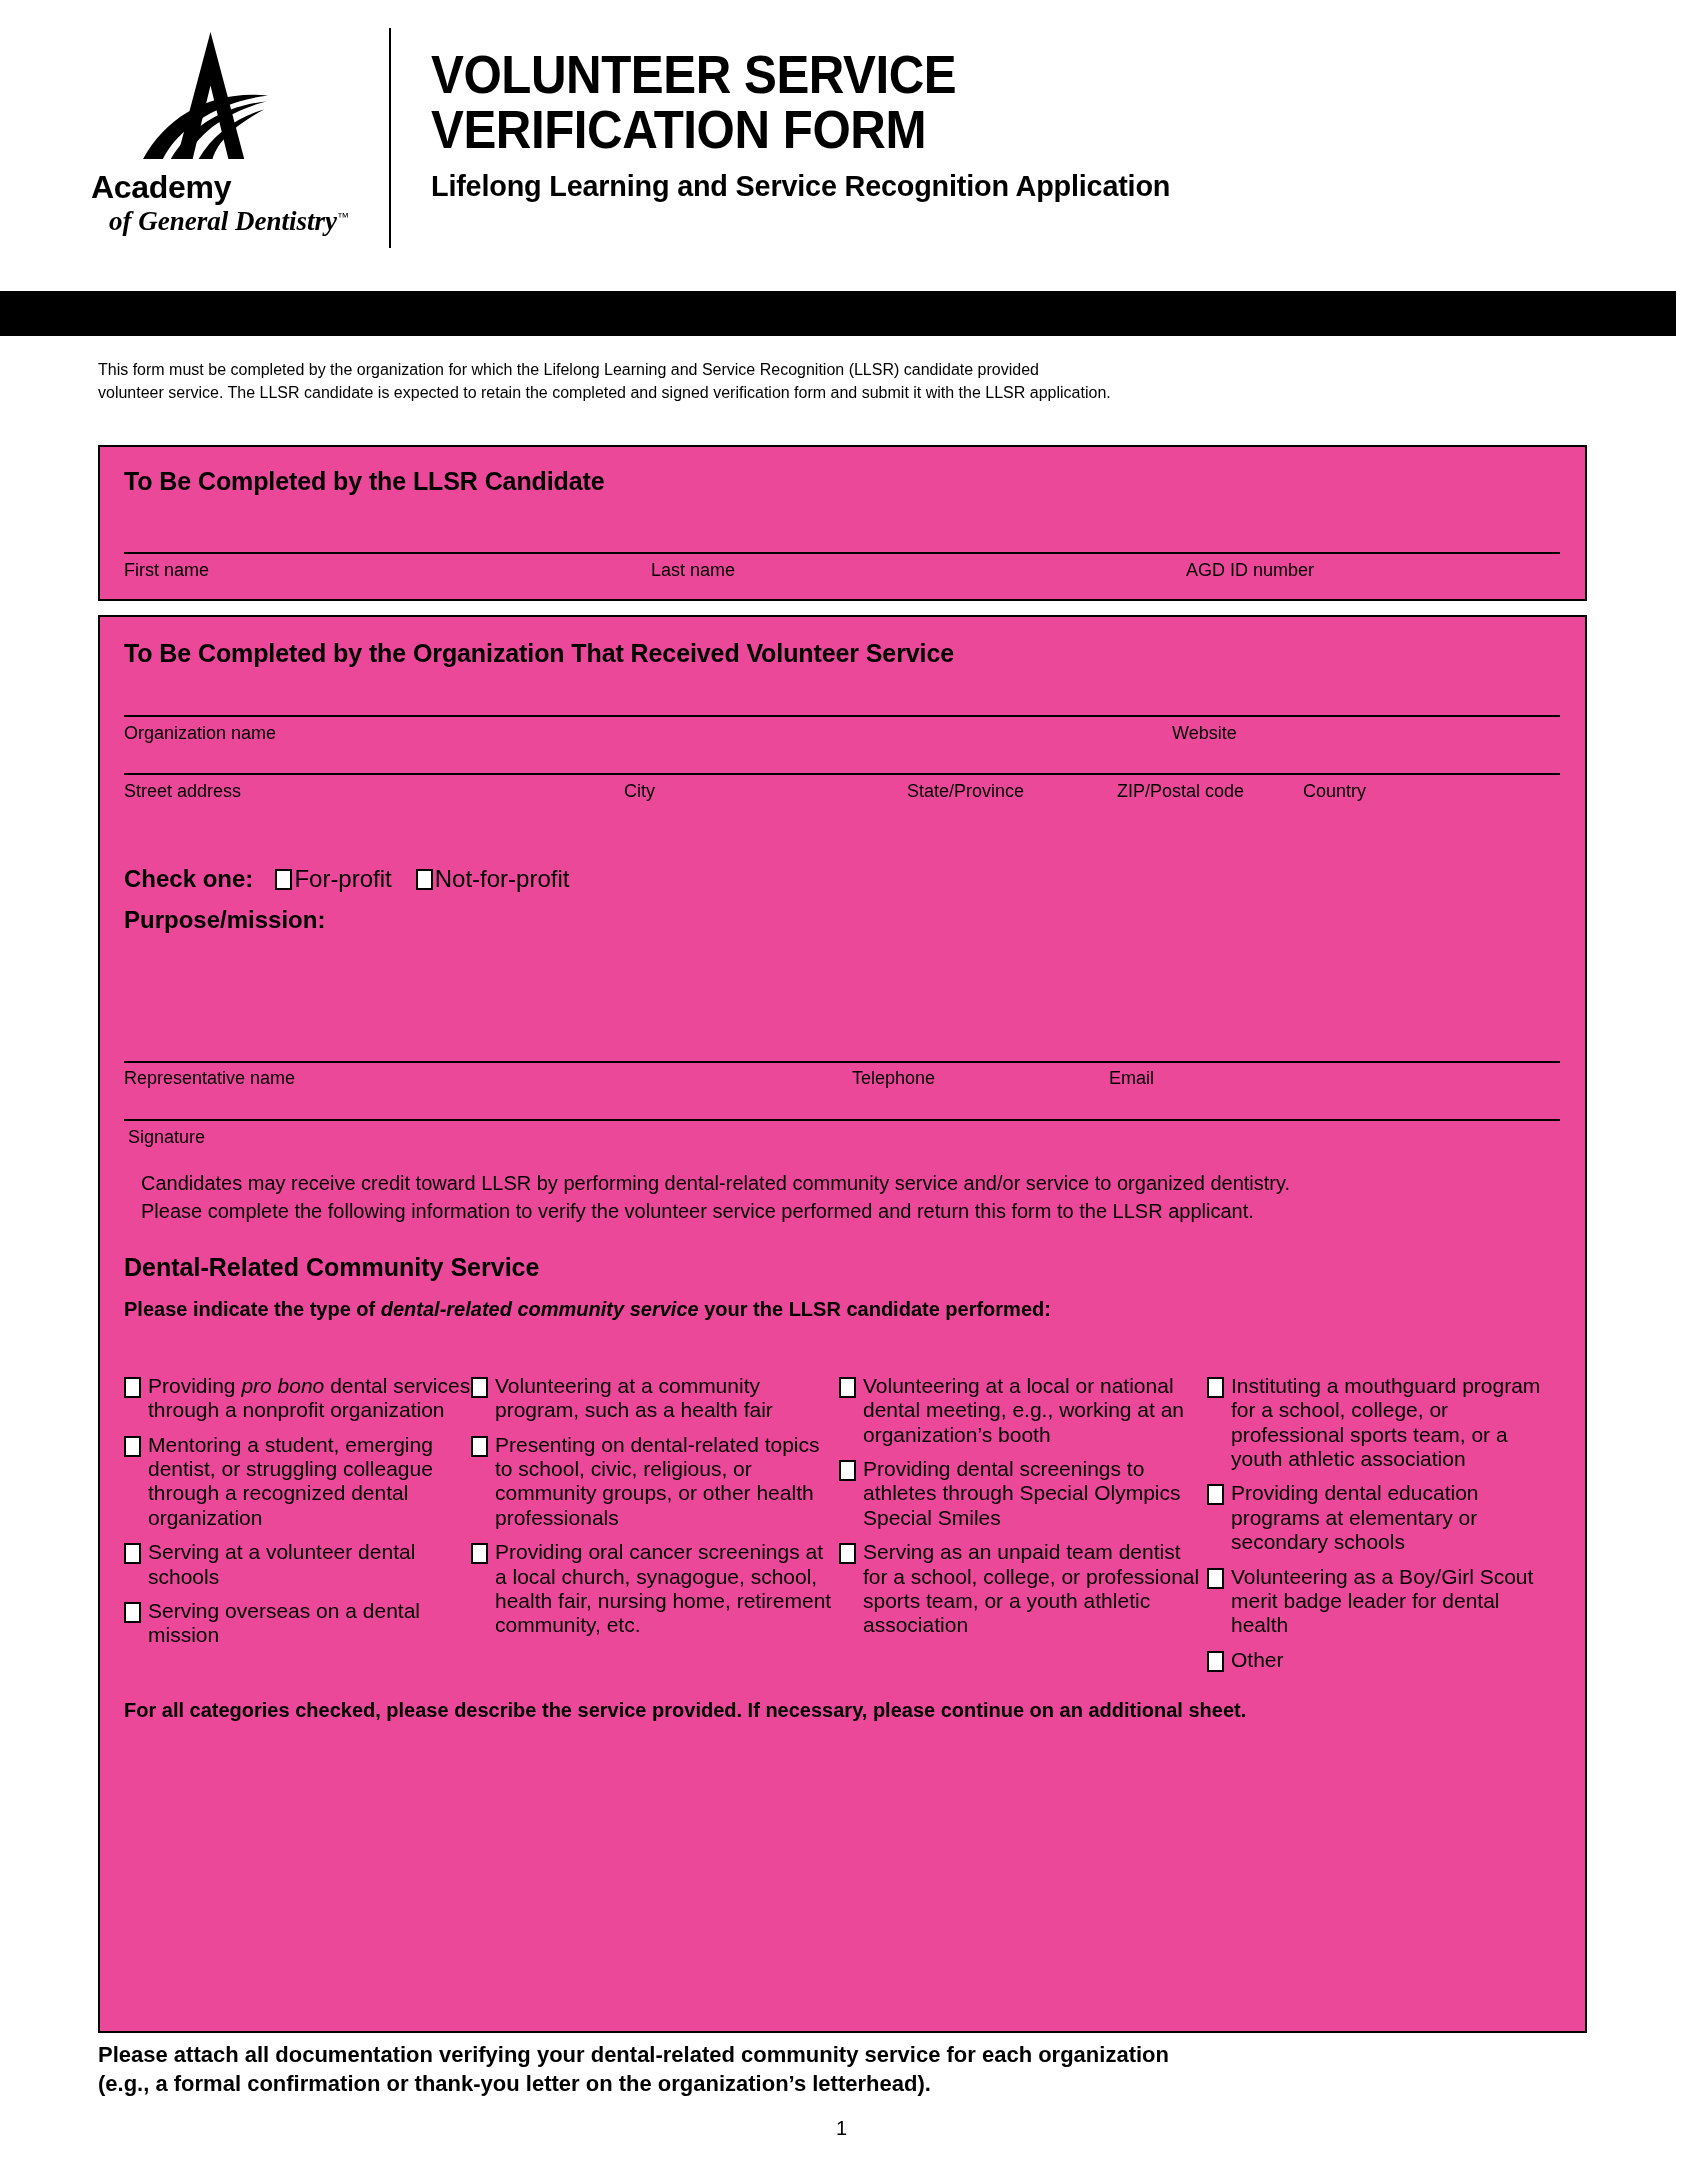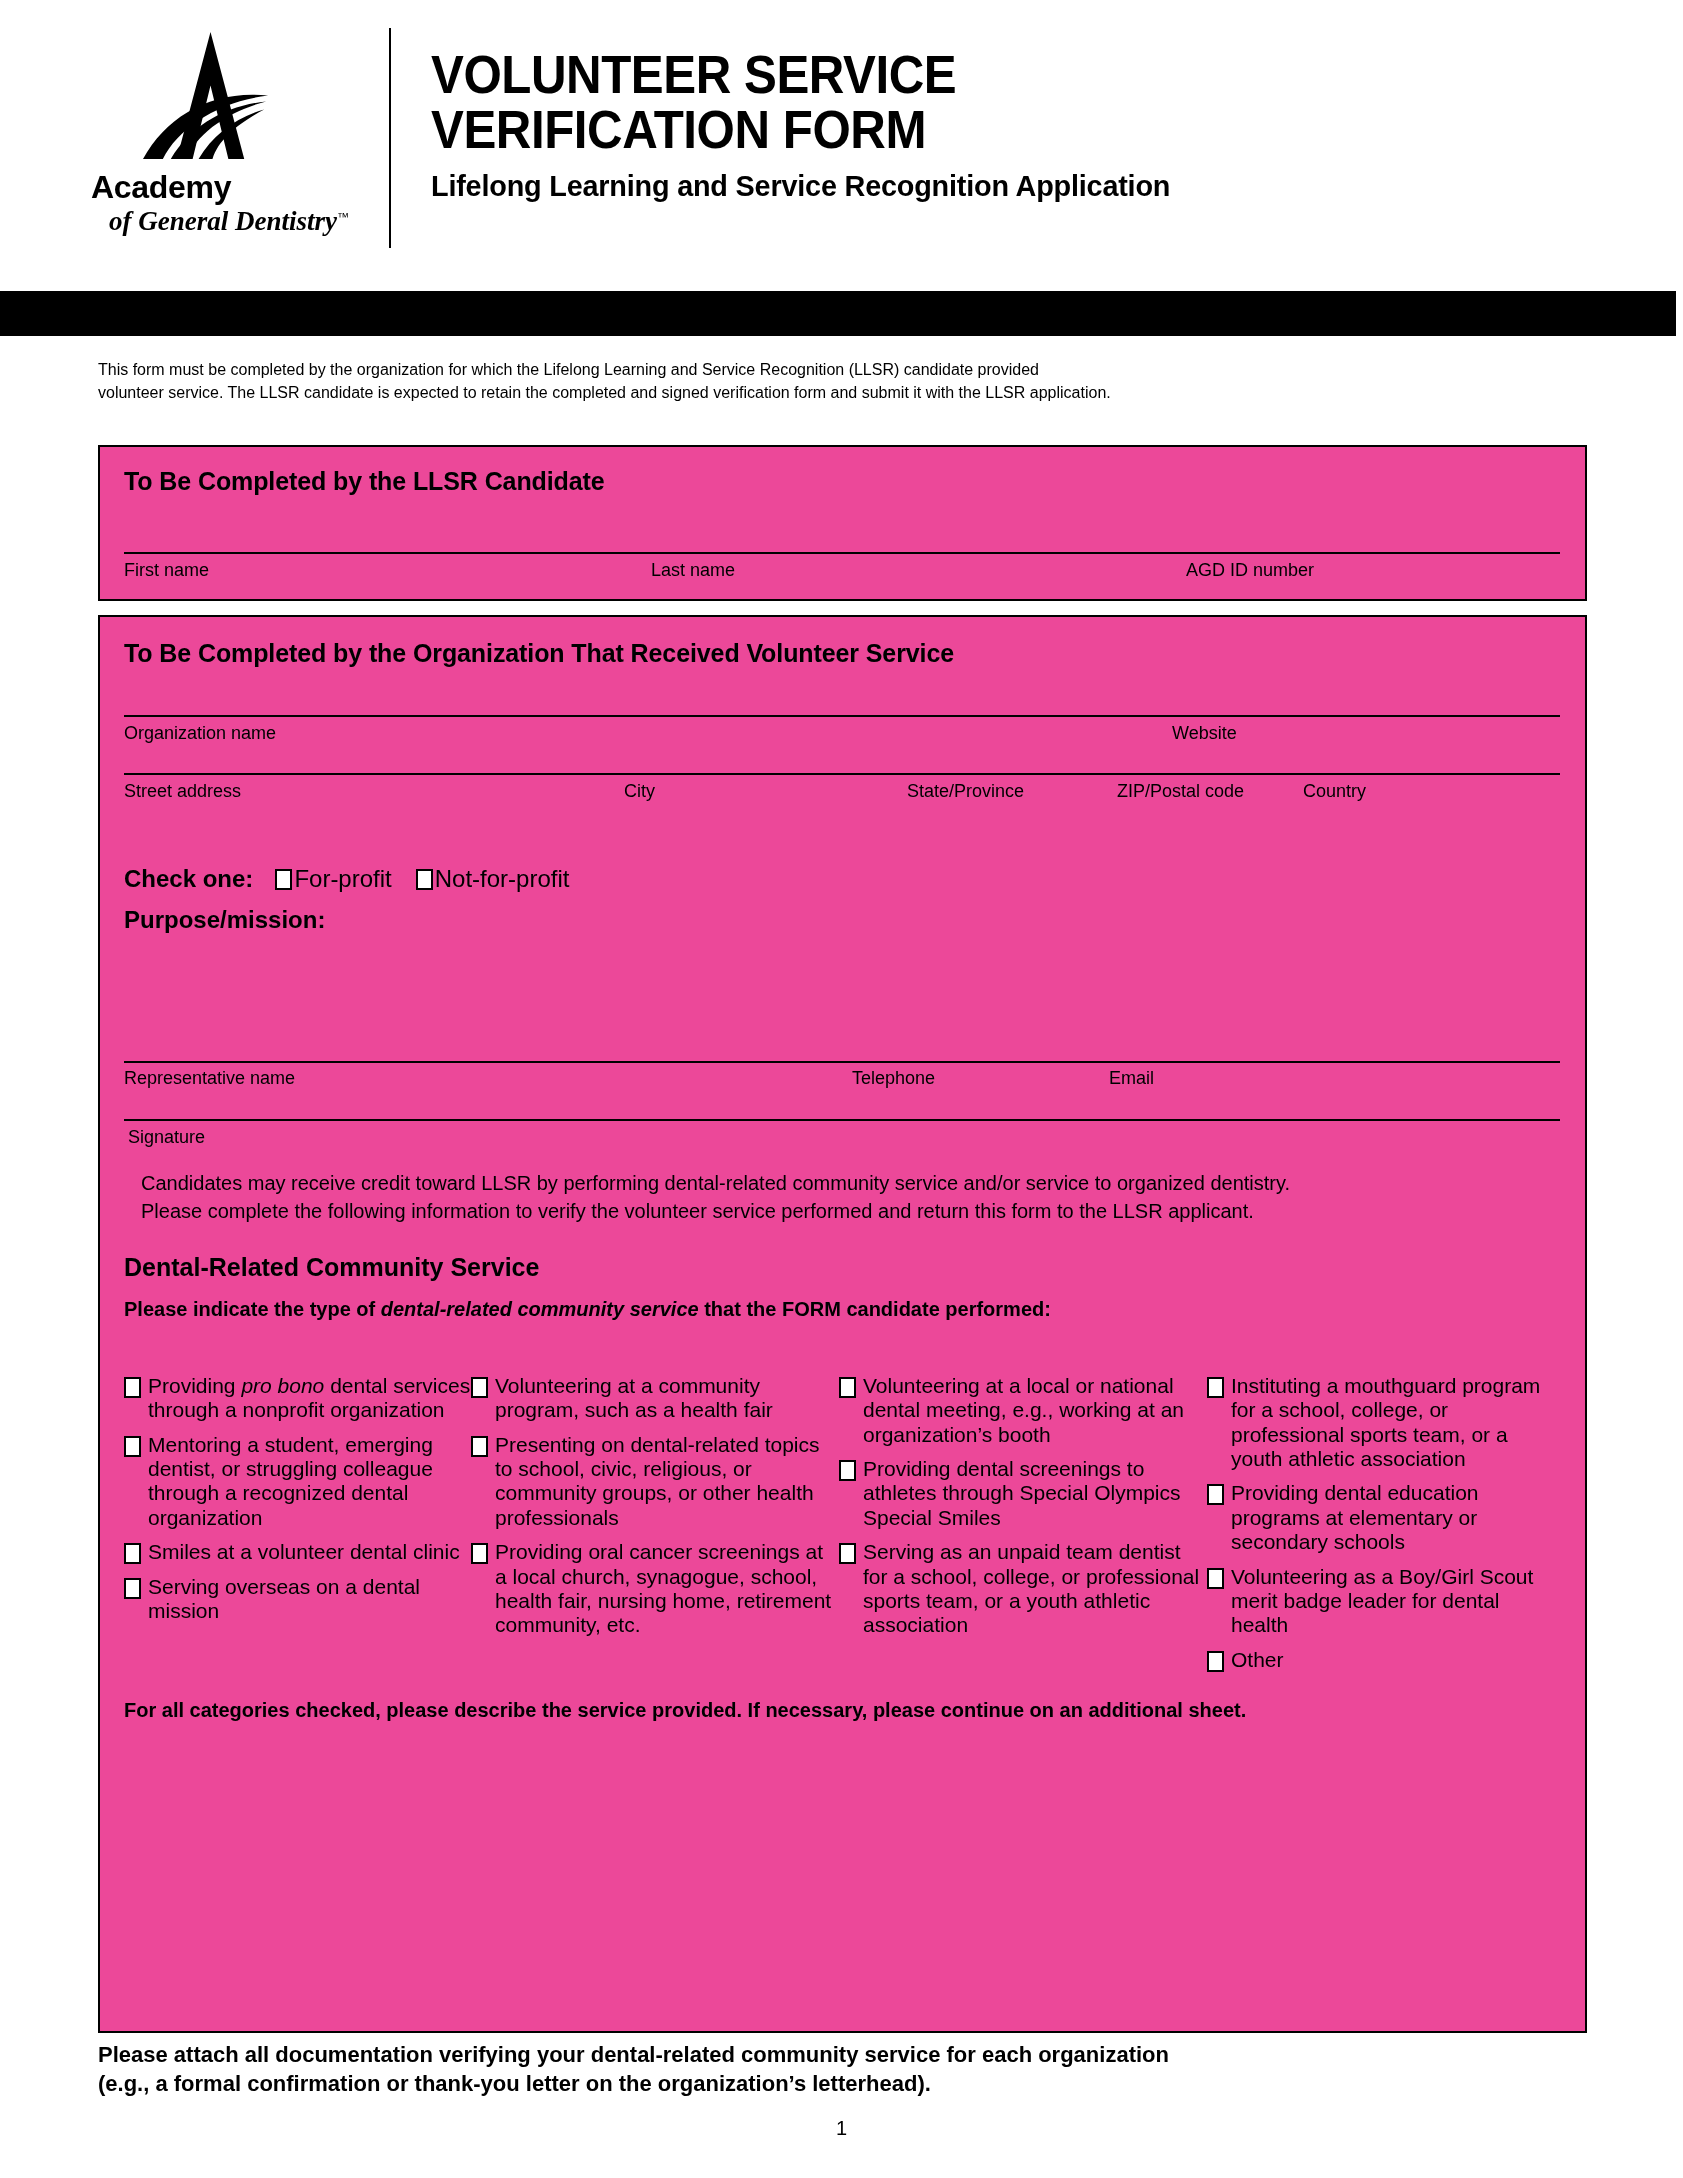--- a/index.html
+++ b/index.html
@@ -353,36 +353,36 @@
     <div class="rule" style="left:24px; top:502px; width:1436px;"></div>
     <div class="fld-label" style="left:28px; top:510px;">Signature</div>
 
     <div class="body-para" style="left:41px; top:552px; width:1436px;">
       <div>Candidates may receive credit toward LLSR by performing dental-related community service and/or service to organized dentistry.</div>
       <div>Please complete the following information to verify the volunteer service performed and return this form to the LLSR applicant.</div>
     </div>
 
     <div class="sub-heading" style="left:24px; top:636px; font-size:25px;">Dental-Related Community Service</div>
 
-    <div class="bold-line" style="left:24px; top:681px;"><span>Please indicate the type of </span><i>dental-related community service</i><span> that the FORM candidate performed:</span></div>
+    <div class="bold-line" style="left:24px; top:681px;"><span>Please indicate the type of </span><i>dental-related community service</i><span> your the LLSR candidate performed:</span></div>
 
     <div class="checklist">
 
       <div class="cl-col c1">
         <div class="cl-item">
           <span class="cb"></span>
           <span class="cl-text">Providing <i>pro bono</i> dental services through a nonprofit organization</span>
         </div>
         <div class="cl-item">
           <span class="cb"></span>
           <span class="cl-text">Mentoring a student, emerging dentist, or struggling colleague through a recognized dental organization</span>
         </div>
         <div class="cl-item">
           <span class="cb"></span>
-          <span class="cl-text">Smiles at a volunteer dental clinic</span>
+          <span class="cl-text">Serving at a volunteer dental schools</span>
         </div>
         <div class="cl-item">
           <span class="cb"></span>
           <span class="cl-text">Serving overseas on a dental mission</span>
         </div>
       </div>
 
       <div class="cl-col c2">
         <div class="cl-item">
           <span class="cb"></span>

